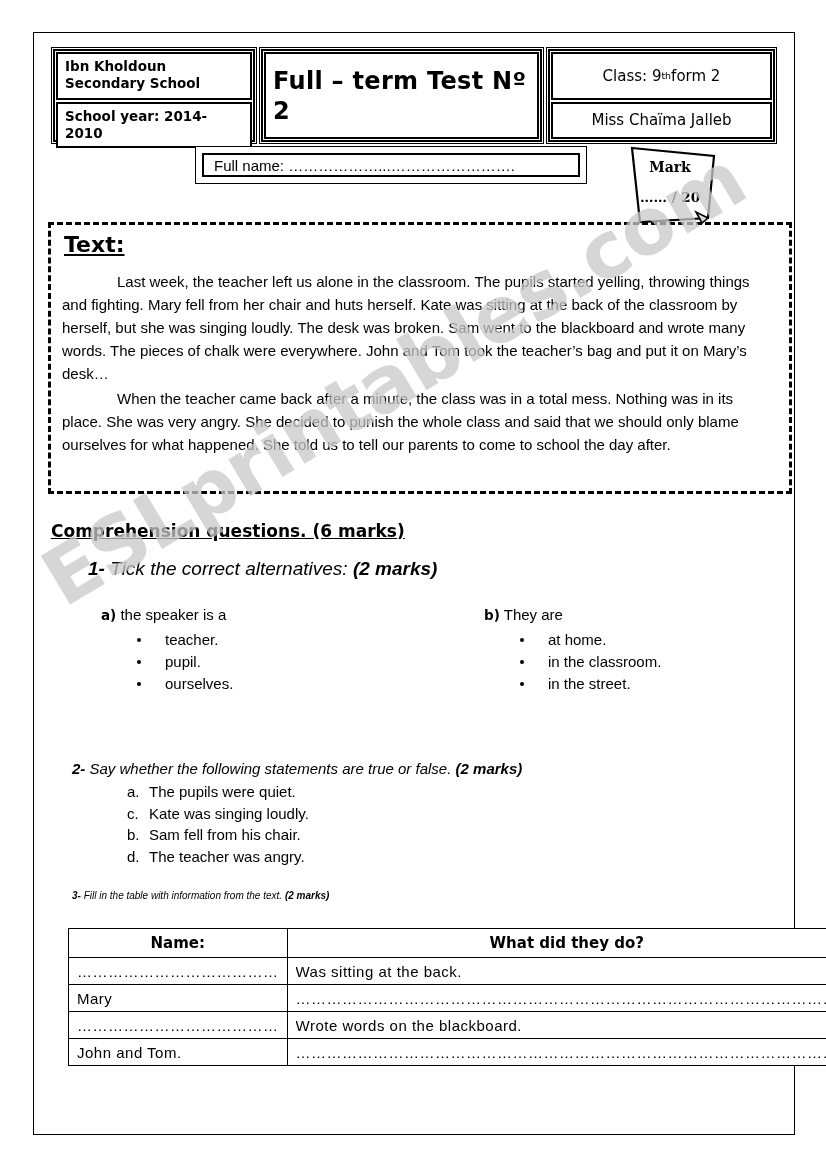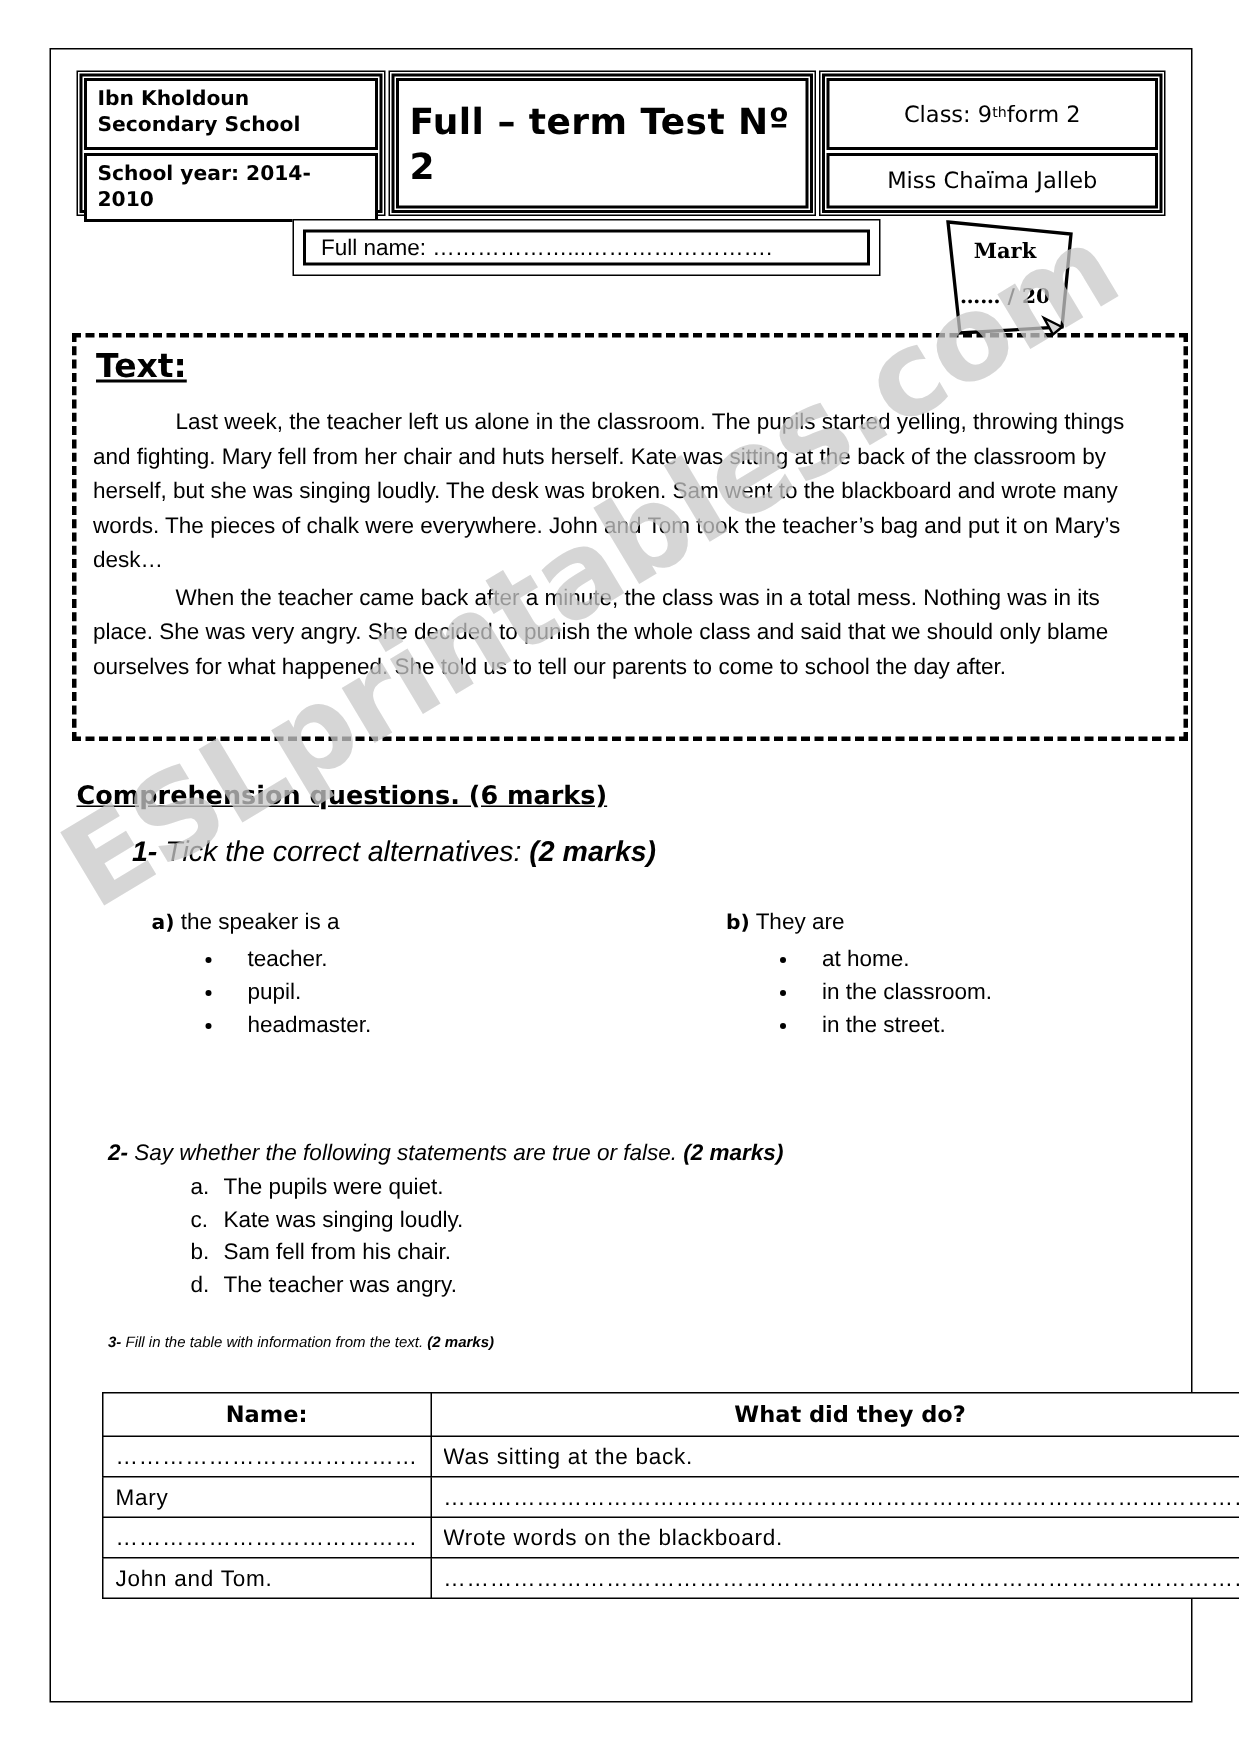--- a/index.html
+++ b/index.html
@@ -343,21 +343,21 @@
 <div id="q1">
   <span class="qnum">1- </span><span>Tick the correct alternatives:</span>&nbsp;<span class="marks">(2 marks)</span>
 </div>
 
 <div class="mcq-col" id="mcq-a">
   <span class="mcq-label">a)</span>
   <span class="mcq-stem">the speaker is a</span>
   <ul class="mcq-list">
     <li>teacher.</li>
     <li>pupil.</li>
-    <li>headmaster.</li>
+    <li>ourselves.</li>
   </ul>
 </div>
 
 <div class="mcq-col" id="mcq-b">
   <span class="mcq-label">b)</span>
   <span class="mcq-stem">They are</span>
   <ul class="mcq-list">
     <li>at home.</li>
     <li>in the classroom.</li>
     <li> in the street.</li>

